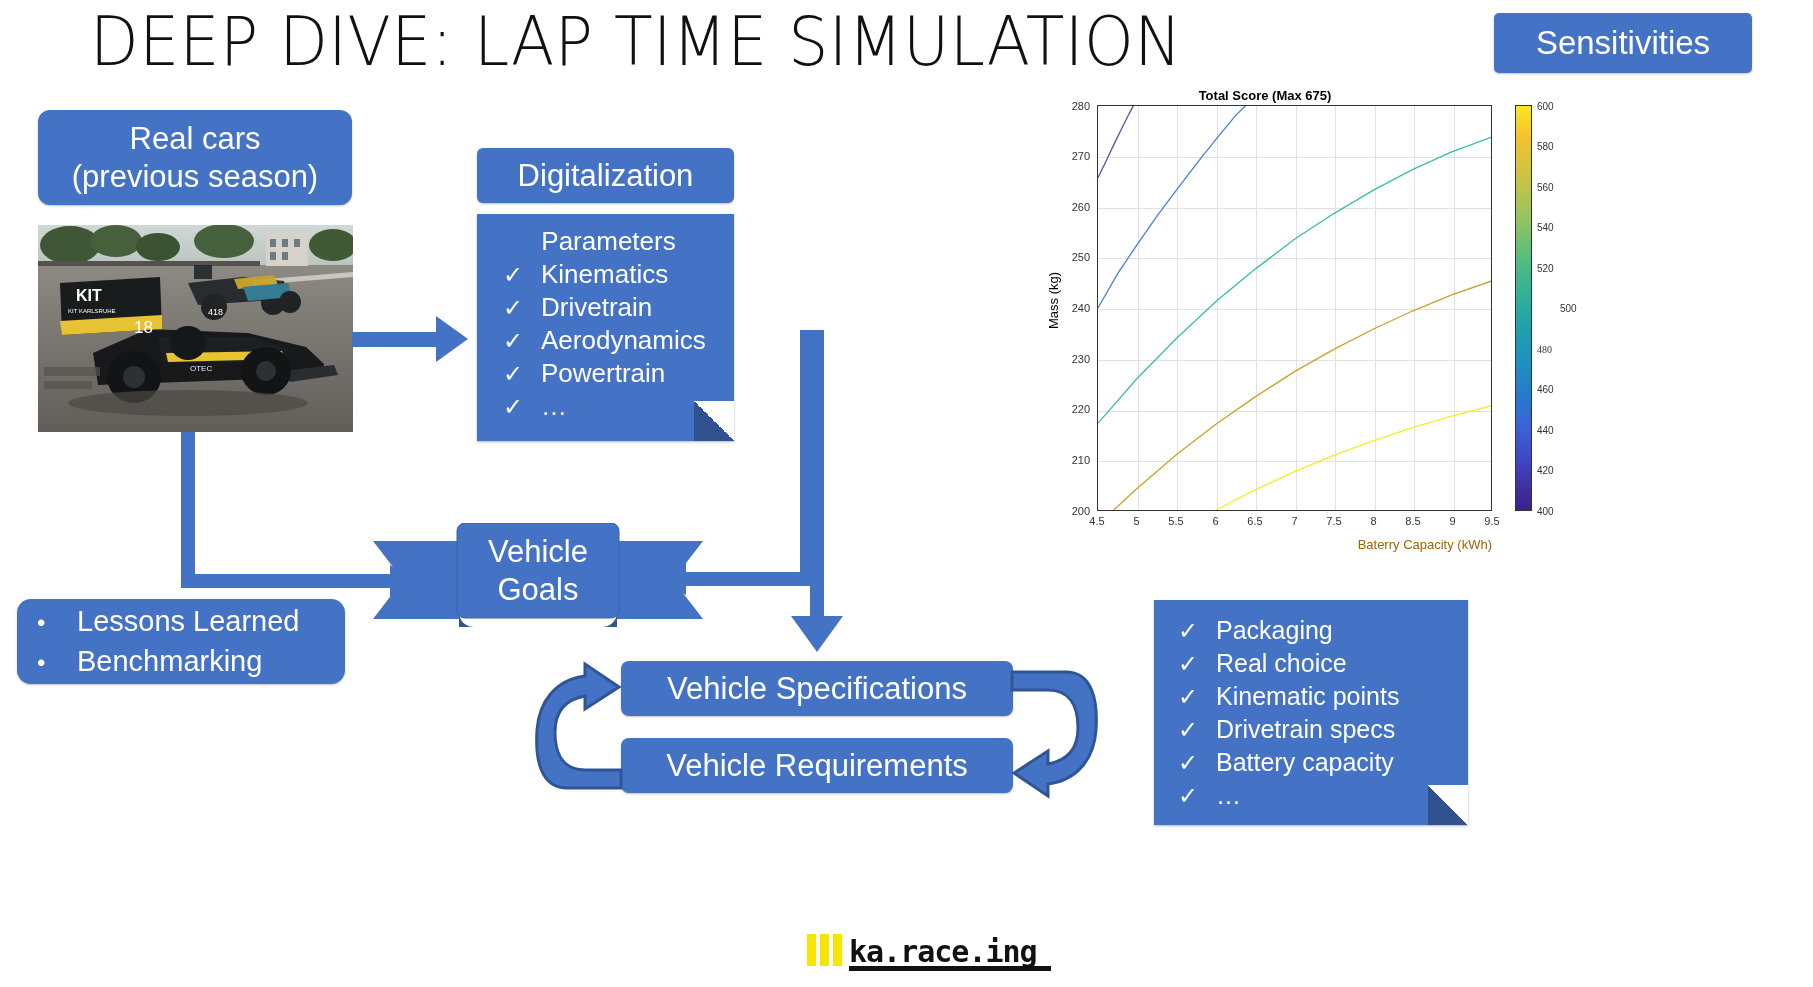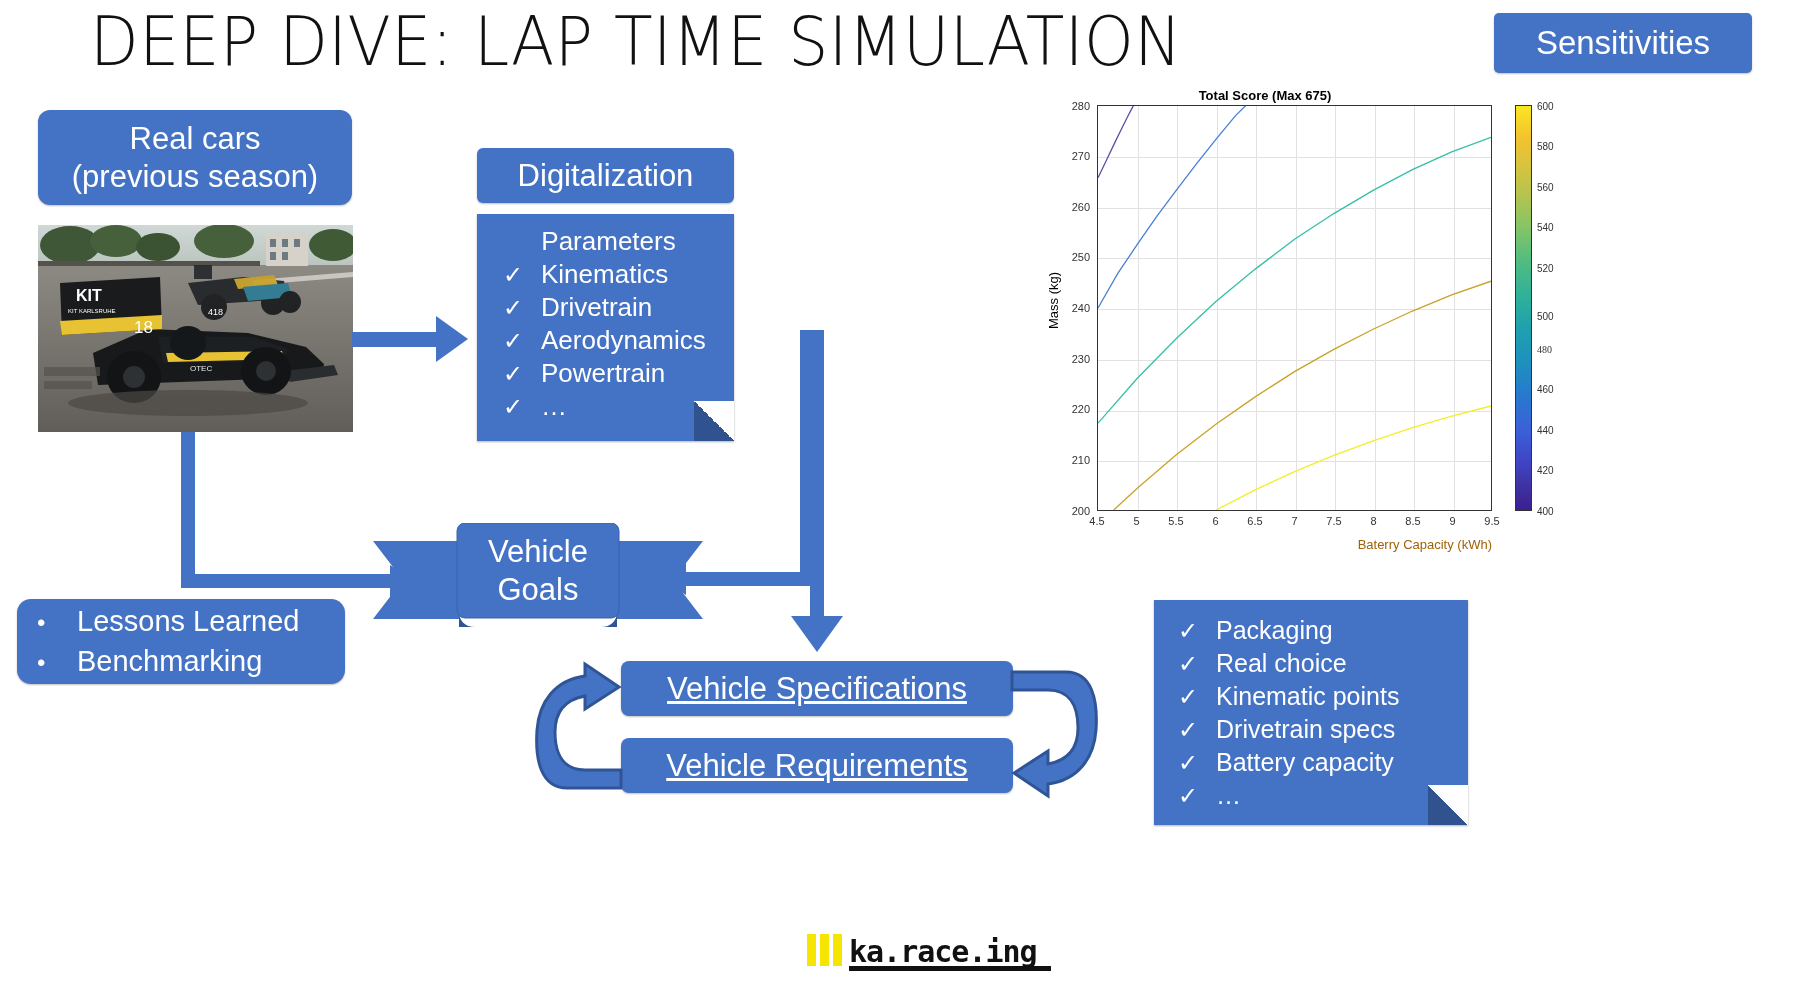--- a/index.html
+++ b/index.html
@@ -17,21 +17,21 @@
     transform:scaleX(.93);transform-origin:left center;
   }
 
   
   .bluebox{
     background:#4472C4;color:#fff;border-radius:10px;
     display:flex;align-items:center;justify-content:center;
     text-align:center;font-weight:300;
     box-shadow:0 1px 2px rgba(0,0,0,.25);
   }
-  .bluebox.sq{border-radius:3px;text-decoration:underline;}
+  .bluebox.sq{border-radius:3px;}
 
   #badge-sensitivities{
     left:1494px;top:13px;width:258px;height:60px;font-size:33px;
     border-radius:5px;
   }
 
   #box-real-cars{
     left:38px;top:110px;width:314px;height:95px;font-size:31px;
     line-height:38px;flex-direction:column;border-radius:12px;
   }
@@ -404,21 +404,21 @@
 
   <div id="xlabel">Baterry Capacity (kWh)</div>
   <div id="ylabel">Mass (kg)</div>
 
   <div id="cbar"></div>
   <div class="cbtick" style="left:507px;top:423px;">400</div>
   <div class="cbtick" style="left:507px;top:382px;">420</div>
   <div class="cbtick" style="left:507px;top:342px;">440</div>
   <div class="cbtick" style="left:507px;top:301px;">460</div>
   <div class="cbtick" style="left:507px;top:261px;font-family:Liberation Serif, serif;">480</div>
-  <div class="cbtick" style="left:507px;top:220px;margin-top:8px;">500</div>
+  <div class="cbtick" style="left:530px;top:220px;">500</div>
   <div class="cbtick" style="left:507px;top:180px;">520</div>
   <div class="cbtick" style="left:507px;top:139px;">540</div>
   <div class="cbtick" style="left:507px;top:99px;">560</div>
   <div class="cbtick" style="left:507px;top:58px;">580</div>
   <div class="cbtick" style="left:507px;top:18px;">600</div>
 </div>
 
 <div class="abs" id="logo">
   <svg width="260" height="48" viewBox="0 0 260 48">
     <rect x="2" y="6" width="9" height="32" fill="#F5E500"></rect>

